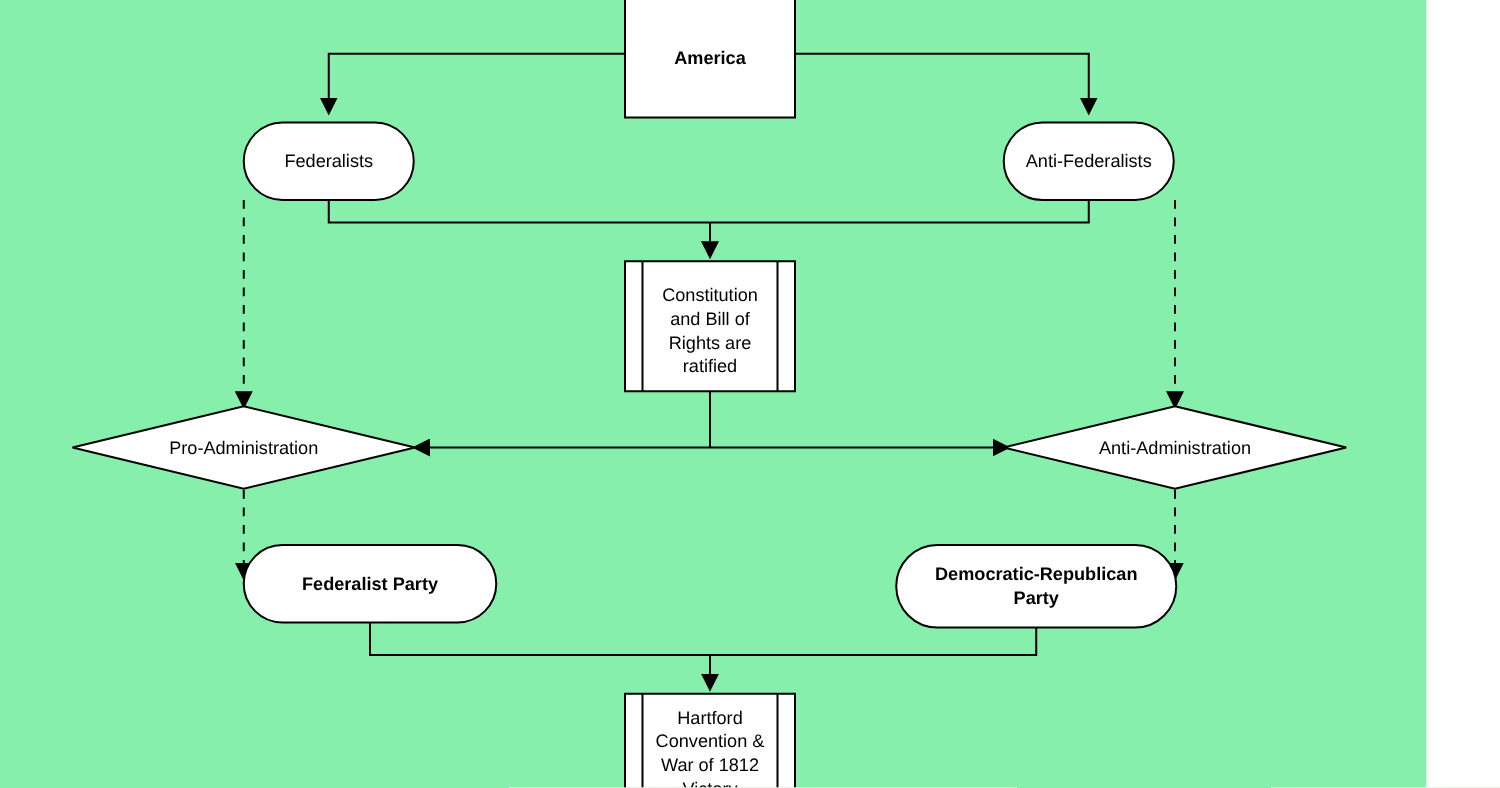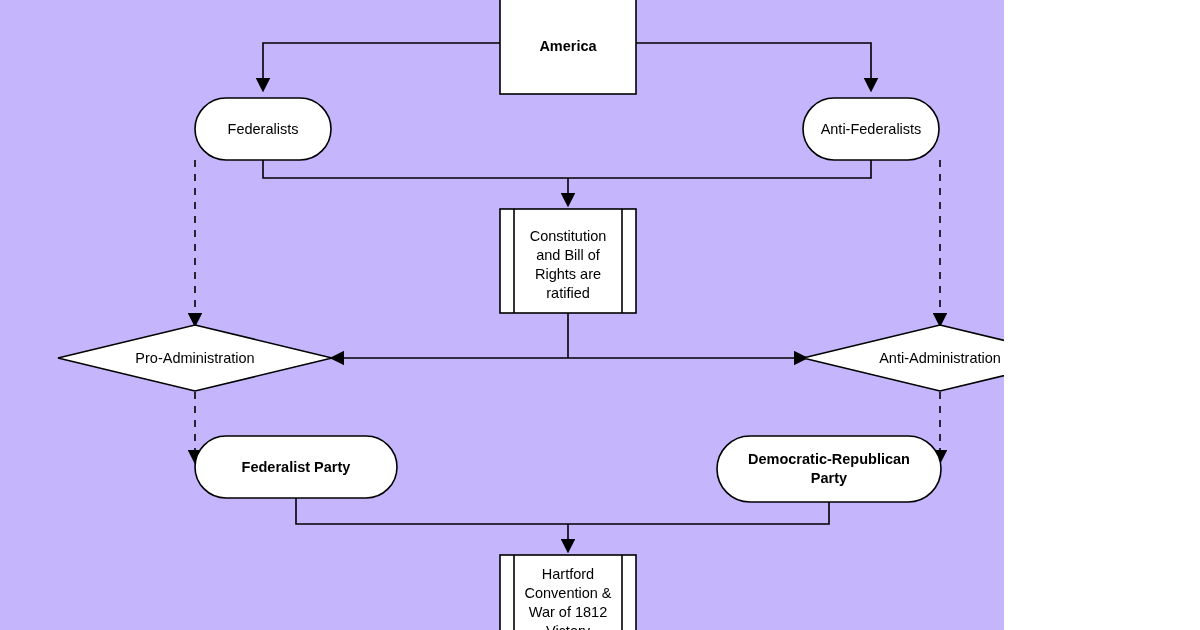--- a/index.html
+++ b/index.html
@@ -2,25 +2,26 @@
 <html><head>
 <meta charset="utf-8">
 <style>
   html, body {
     margin: 0;
     padding: 0;
     background: #ffffff;
   }
   #canvas {
     position: relative;
-    width: 1004px;
+    width: 1121px;
     height: 630px;
-    background: #c4b5fd;
+    background: #86efac;
     overflow: hidden;
     font-family: "Liberation Sans", sans-serif;
+    padding-left: 20px;
   }
   svg#flow {
     position: absolute;
     top: 0; left: 0;
     width: 1200px;
     height: 630px;
     display: block;
   }
   .shape-stroke {
     fill: #ffffff;

